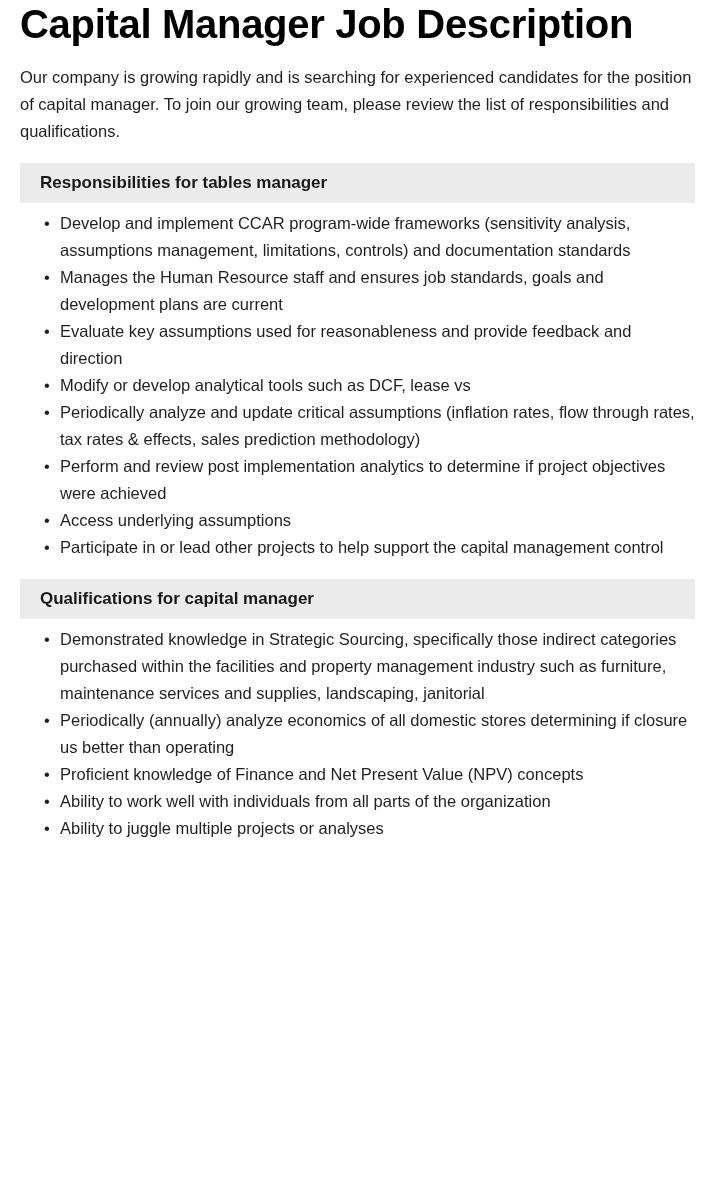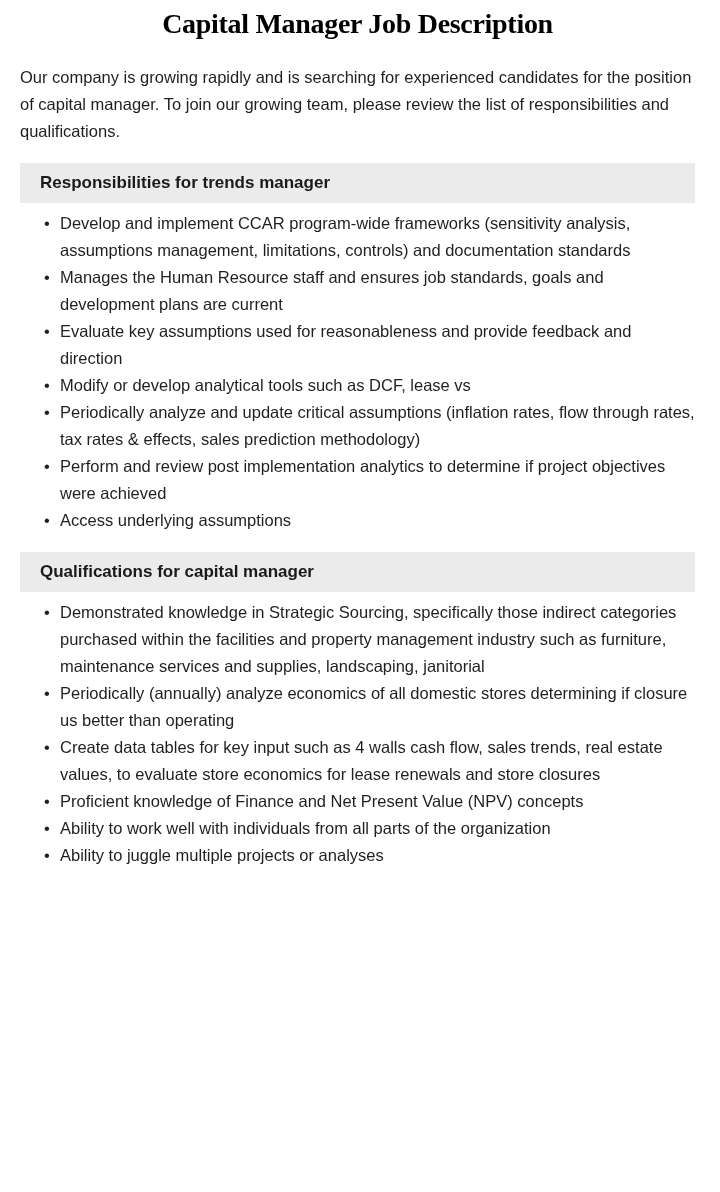--- a/index.html
+++ b/index.html
@@ -13,27 +13,26 @@
     min-height: 1192px;
     font-family: "Liberation Sans", sans-serif;
     color: #1f1f1f;
   }
   .page {
     padding: 4px 25px 28px 20px;
   }
   h1.doc-title {
     margin: 0;
     padding: 2px 0 0;
-    font-size: 28px;
+    font-size: 40px;
     line-height: 36px;
     font-weight: 700;
-    text-align: center;
+    text-align: left;
     color: #000000;
     letter-spacing: -0.3px;
-    font-family: Liberation Serif, serif;
   }
   p.intro {
     margin: 22px 0 0;
     font-size: 16.5px;
     line-height: 27px;
   }
   .section-header {
     margin-top: 18px;
     background: #ebebeb;
     padding: 10px 10px 10px 20px;
@@ -67,40 +66,40 @@
 <body>
 
 <main class="page">
 
   <h1 class="doc-title">Capital Manager Job Description</h1>
 
   <p class="intro">Our company is growing rapidly and is searching for experienced candidates for the position of capital manager. To join our growing team, please review the list of responsibilities and qualifications.</p>
 
   <section>
     <div class="section-header">
-      <h2>Responsibilities for trends manager</h2>
+      <h2>Responsibilities for tables manager</h2>
     </div>
     <ul class="bullet-list">
         <li>Develop and implement CCAR program-wide frameworks (sensitivity analysis, assumptions management, limitations, controls) and documentation standards</li>
         <li>Manages the Human Resource staff and ensures job standards, goals and development plans are current</li>
         <li>Evaluate key assumptions used for reasonableness and provide feedback and direction</li>
         <li>Modify or develop analytical tools such as DCF, lease vs</li>
         <li>Periodically analyze and update critical assumptions (inflation rates, flow through rates, tax rates &amp; effects, sales prediction methodology)</li>
         <li>Perform and review post implementation analytics to determine if project objectives were achieved</li>
         <li>Access underlying assumptions</li>
+        <li>Participate in or lead other projects to help support the capital management control</li>
       </ul>
   </section>
 
   <section>
     <div class="section-header">
       <h2>Qualifications for capital manager</h2>
     </div>
     <ul class="bullet-list">
         <li>Demonstrated knowledge in Strategic Sourcing, specifically those indirect categories purchased within the facilities and property management industry such as furniture, maintenance services and supplies, landscaping, janitorial</li>
         <li>Periodically (annually) analyze economics of all domestic stores determining if closure us better than operating</li>
-        <li>Create data tables for key input such as 4 walls cash flow, sales trends, real estate values, to evaluate store economics for lease renewals and store closures</li>
         <li>Proficient knowledge of Finance and Net Present Value (NPV) concepts</li>
         <li>Ability to work well with individuals from all parts of the organization</li>
         <li>Ability to juggle multiple projects or analyses</li>
       </ul>
   </section>
 
 </main>
 
 </body></html>

